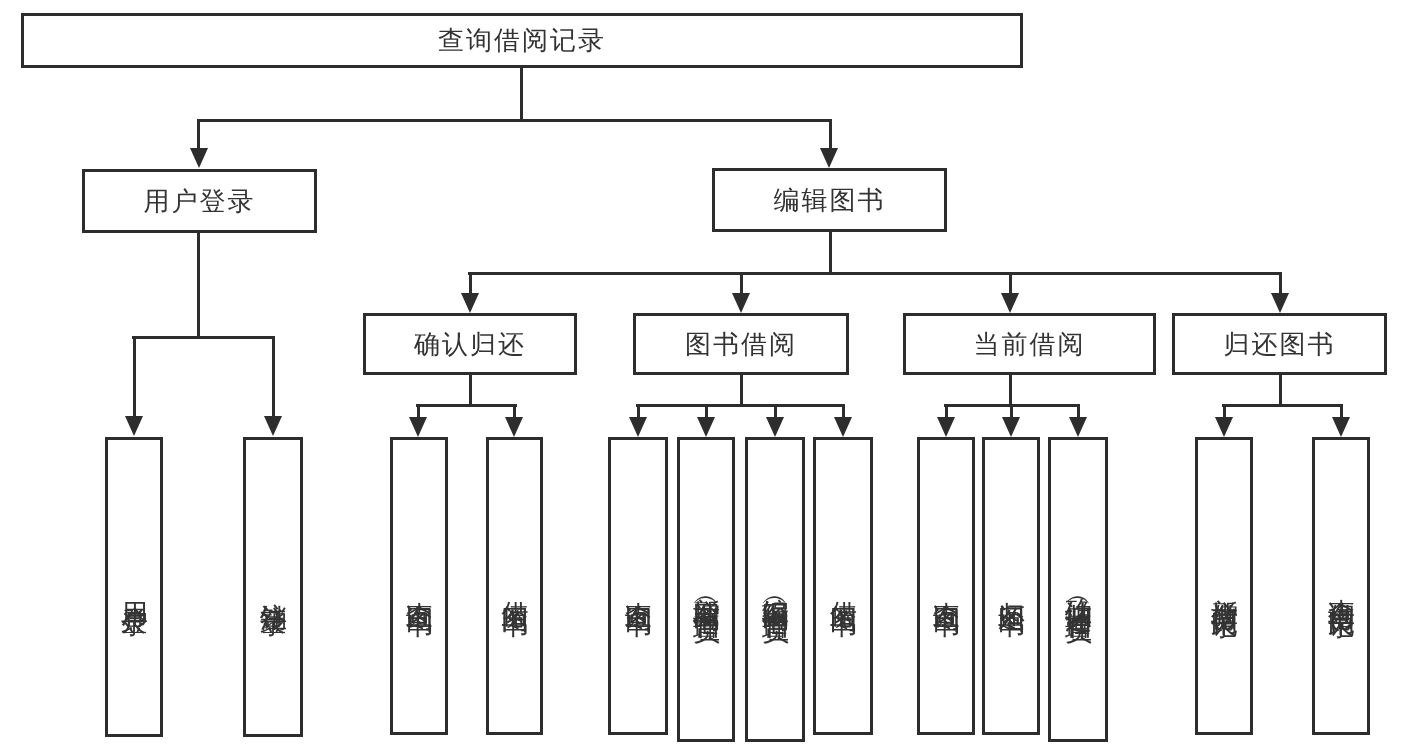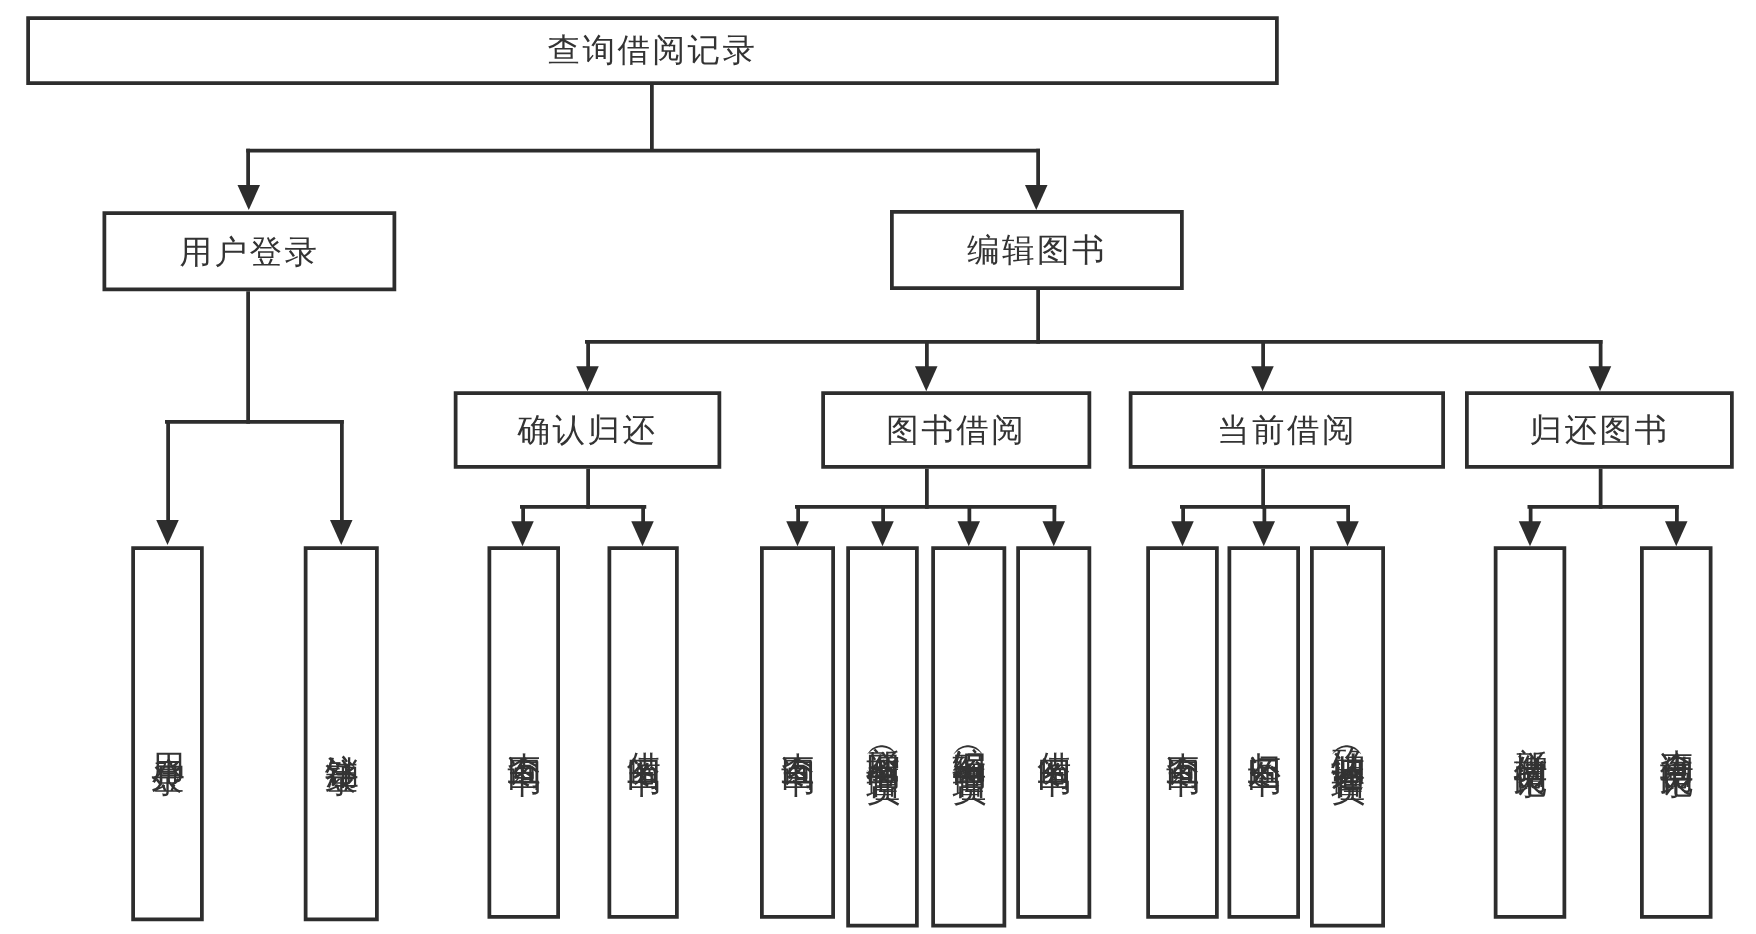--- a/index.html
+++ b/index.html
@@ -88,21 +88,21 @@
   <div class="vline" style="left:740px; top:272px; height:22px;"></div>
   <div class="arrow" style="left:732px; top:293px;"></div>
   <div class="vline" style="left:1009px; top:272px; height:22px;"></div>
   <div class="arrow" style="left:1001px; top:293px;"></div>
   <div class="vline" style="left:1279px; top:272px; height:22px;"></div>
   <div class="arrow" style="left:1271px; top:293px;"></div>
 
   <div class="box" style="left:363px; top:313px; width:214px; height:62px;">
     <span>确认归还</span>
   </div>
-  <div class="box" style="left:633px; top:313px; width:216px; height:62px;margin-left:24px;">
+  <div class="box" style="left:633px; top:313px; width:216px; height:62px;">
     <span>图书借阅</span>
   </div>
   <div class="box" style="left:903px; top:313px; width:253px; height:62px;">
     <span>当前借阅</span>
   </div>
   <div class="box" style="left:1172px; top:313px; width:215px; height:62px;">
     <span>归还图书</span>
   </div>
 
   <div class="vline" style="left:469px; top:375px; height:32px;"></div>

